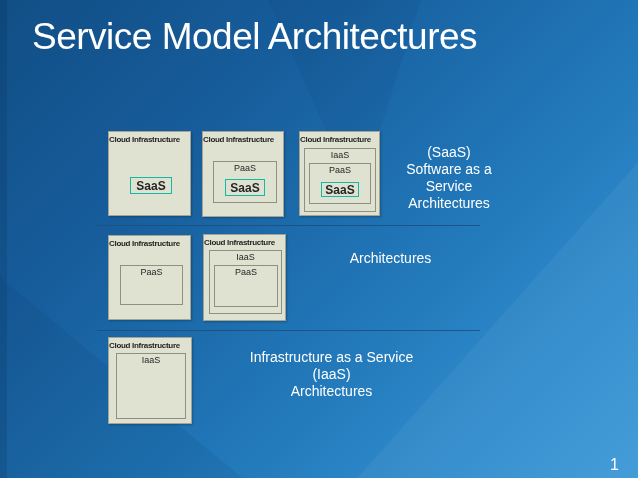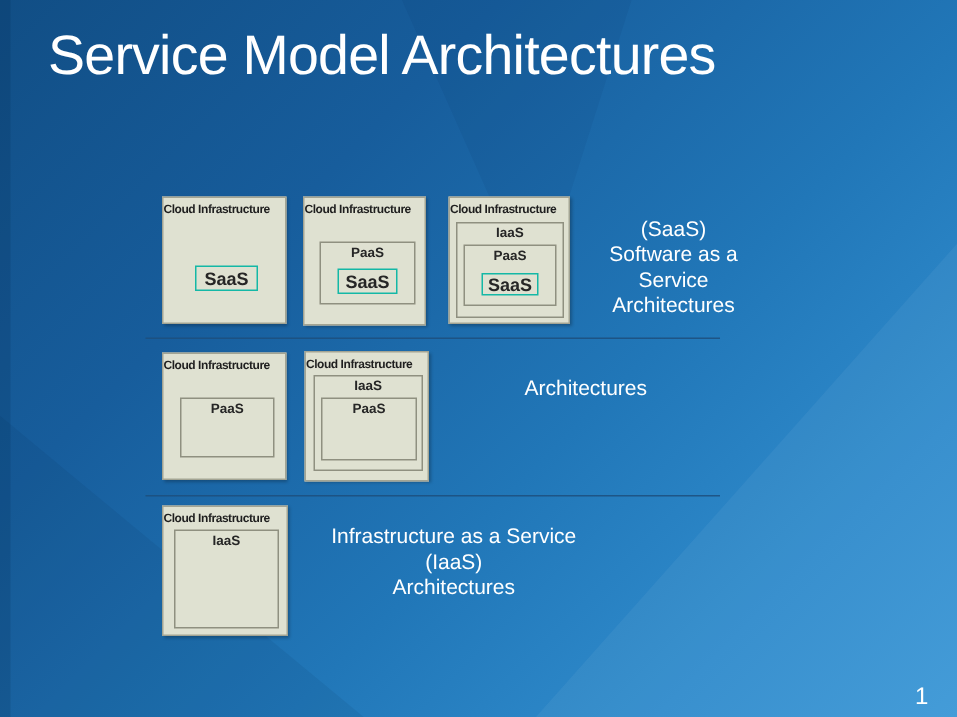--- a/index.html
+++ b/index.html
@@ -22,21 +22,21 @@
     box-shadow:1px 1px 2px rgba(0,0,0,.25);box-sizing:border-box;
   }
   .outer-label{
     text-align:left;font-size:8px;font-weight:bold;letter-spacing:-.3px;
     color:#1f1f1f;padding-top:3px;white-space:nowrap;
   }
   .inner{
     position:absolute;border:1px solid #8f9080;box-sizing:border-box;
   }
   .inner-label{
-    text-align:center;font-size:9px;font-weight:bold;color:#262626;padding-top:1px;
+    text-align:center;font-size:9px;font-weight:normal;color:#262626;padding-top:1px;
   }
   .leaf{
     position:absolute;border:1px solid #14b8a6;box-sizing:border-box;
     display:flex;align-items:center;justify-content:center;
     font-size:12px;font-weight:bold;color:#262626;
   }
   .caption{
     position:absolute;color:#ffffff;font-size:14px;line-height:17px;text-align:center;
   }
   .divider{position:absolute;height:1px;background:#1d4f7d;opacity:.85;}
@@ -108,19 +108,19 @@
 
   <div class="divider" style="left:97px;top:330px;width:383px"></div>
 
   <div class="outer" style="left:108px;top:337px;width:84px;height:87px">
     <div class="outer-label">Cloud Infrastructure</div>
     <div class="inner" style="left:7px;top:15px;width:70px;height:66px">
       <div class="inner-label">IaaS</div>
     </div>
   </div>
 
-  <div class="caption" style="left:200px;top:349px;width:205px">
+  <div class="caption" style="left:229px;top:349px;width:205px">
     <div>Infrastructure as a Service (IaaS)</div>
     <div>Architectures</div>
   </div>
 
   <div class="page-number" style="left:610px;top:456px">1</div>
 </div>
 
 </body></html>

